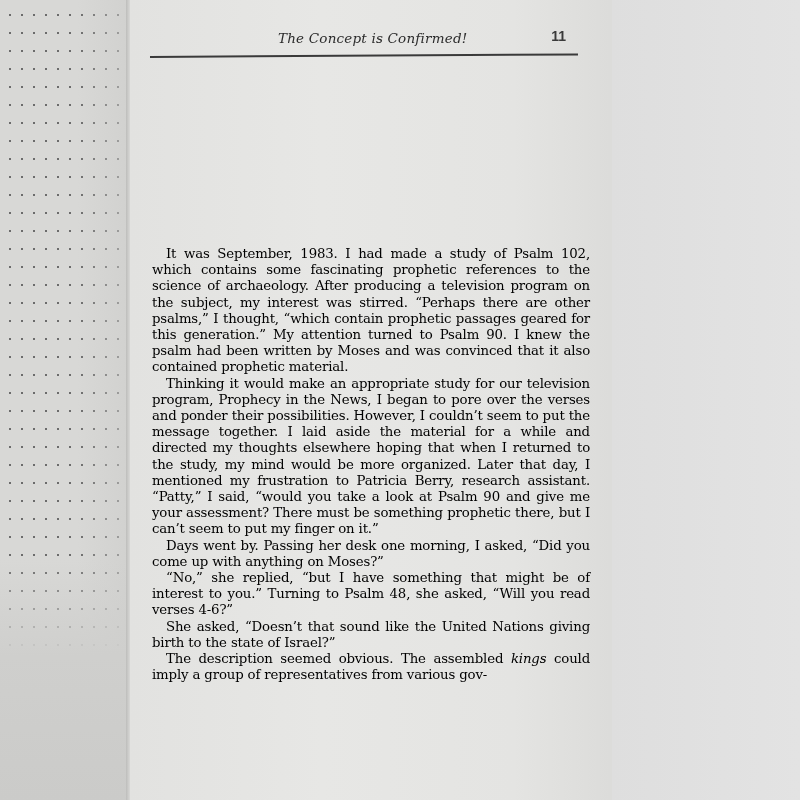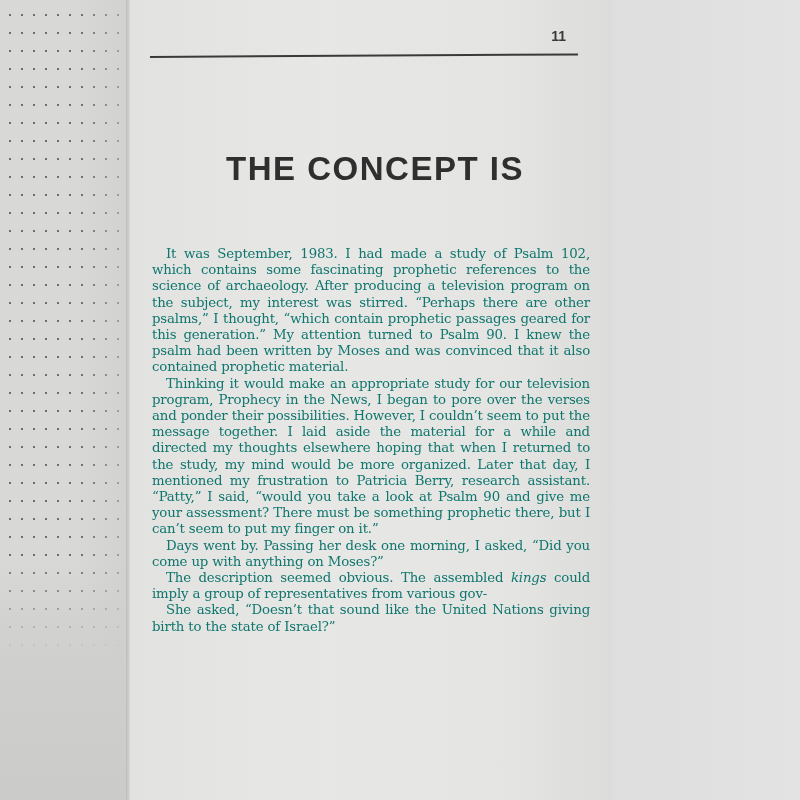--- a/index.html
+++ b/index.html
@@ -55,43 +55,45 @@
   }
   .chapter-title {
     position: absolute; left: 150px; top: 150px; width: 450px;
     text-align: center;
     font-family: "Liberation Sans", sans-serif; font-weight: bold;
     font-size: 33px; line-height: 38px; color: #2f2f2f; letter-spacing: 1.5px;
   }
   .body-text {
     position: absolute; left: 152px; top: 246px; width: 438px;
     font-family: "DejaVu Serif", serif; font-size: 13.3px; line-height: 16.2px;
-    color: #0f766e; text-align: justify; letter-spacing: -0.15px;
+    color: #000000; text-align: justify; letter-spacing: -0.15px;
   }
   .body-text p { margin: 0; text-indent: 14px; hyphens: manual; }
   .body-text em { font-style: italic; }
 </style>
 </head>
 <body>
 
 <div class="left-page"></div>
 <div class="left-page-lower"></div>
 <div class="gutter"></div>
 <div class="right-bg"></div>
 
 <div class="page"></div>
 
 <div class="running-head">
+  <span class="running-title">The Concept is Confirmed!</span>
   <span class="page-number">11</span>
   <div class="head-rule"></div>
 </div>
 
 <div class="chapter-title">
-  <span>THE CONCEPT IS</span><br>
+  <br>
 </div>
 
 <div class="body-text" id="body">
     <p><span>It was September, 1983. I had made a study of Psalm 102, which contains some fascinating prophetic references to the science of archaeology. After producing a television program on the subject, my interest was stirred. “Perhaps there are other psalms,” I thought, “which contain prophetic passages geared for this generation.” My attention turned to Psalm 90. I knew the psalm had been written by Moses and was con­vinced that it also contained prophetic material.</span></p>
     <p><span>Thinking it would make an appropriate study for our tele­vision program, Prophecy in the News, I began to pore over the verses and ponder their possibilities. However, I couldn’t seem to put the message together. I laid aside the material for a while and directed my thoughts elsewhere hoping that when I returned to the study, my mind would be more or­ganized. Later that day, I mentioned my frustration to Patri­cia Berry, research assistant. “Patty,” I said, “would you take a look at Psalm 90 and give me your assessment? There must be something prophetic there, but I can’t seem to put my finger on it.”</span></p>
     <p><span>Days went by. Passing her desk one morning, I asked, “Did you come up with anything on Moses?”</span></p>
+    <p><span>“No,” she replied, “but I have something that might be of interest to you.” Turning to Psalm 48, she asked, “Will you read verses 4-6?”</span></p>
+    <p><span>She asked, “Doesn’t that sound like the United Nations giv­ing birth to the state of Israel?”</span></p>
     <p><span>The description seemed obvious. The assembled </span><em>kings</em><span> could imply a group of representatives from various gov-</span></p>
-    <p><span>She asked, “Doesn’t that sound like the United Nations giv­ing birth to the state of Israel?”</span></p>
   </div>
 
 </body></html>

